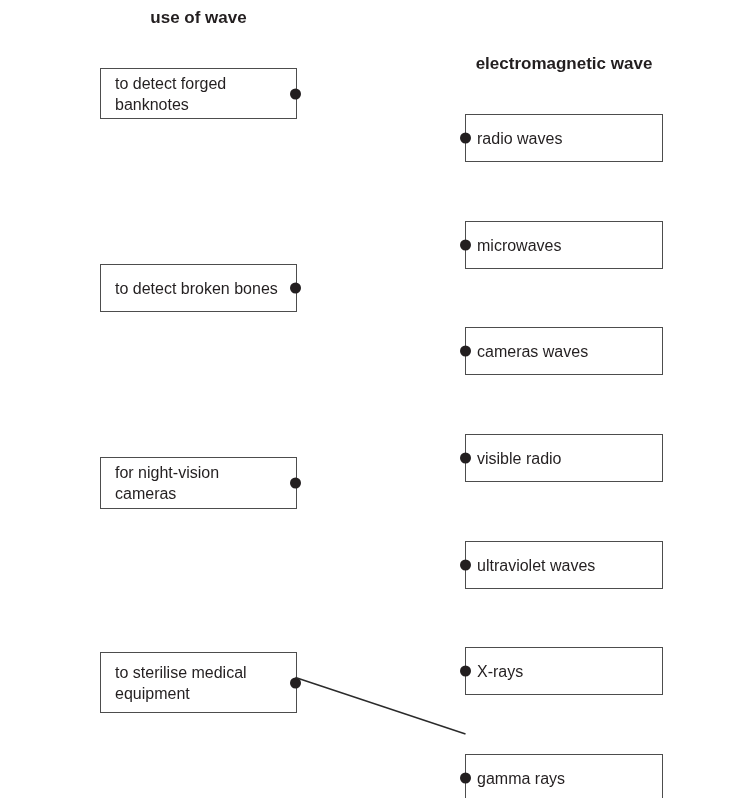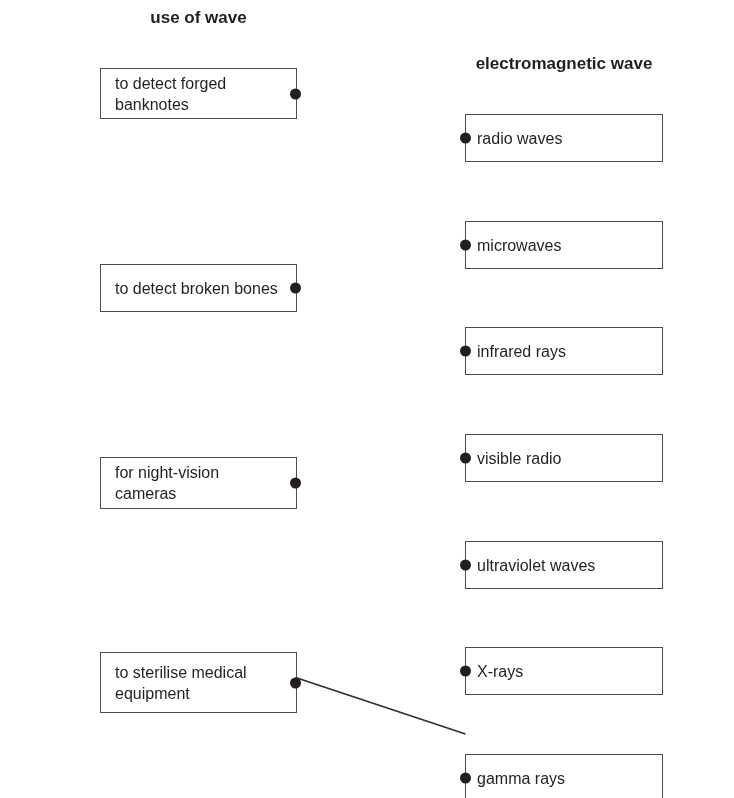--- a/index.html
+++ b/index.html
@@ -100,21 +100,21 @@
     <span class="box-label">radio waves</span>
   </div>
 
   <div class="match-box right-box" style="top:177px">
     <span class="dot dot-left"></span>
     <span class="box-label">microwaves</span>
   </div>
 
   <div class="match-box right-box" style="top:283px">
     <span class="dot dot-left"></span>
-    <span class="box-label">infrared rays</span>
+    <span class="box-label">cameras waves</span>
   </div>
 
   <div class="match-box right-box" style="top:390px">
     <span class="dot dot-left"></span>
     <span class="box-label">visible radio</span>
   </div>
 
   <div class="match-box right-box" style="top:603px">
     <span class="dot dot-left"></span>
     <span class="box-label">X-rays</span>

